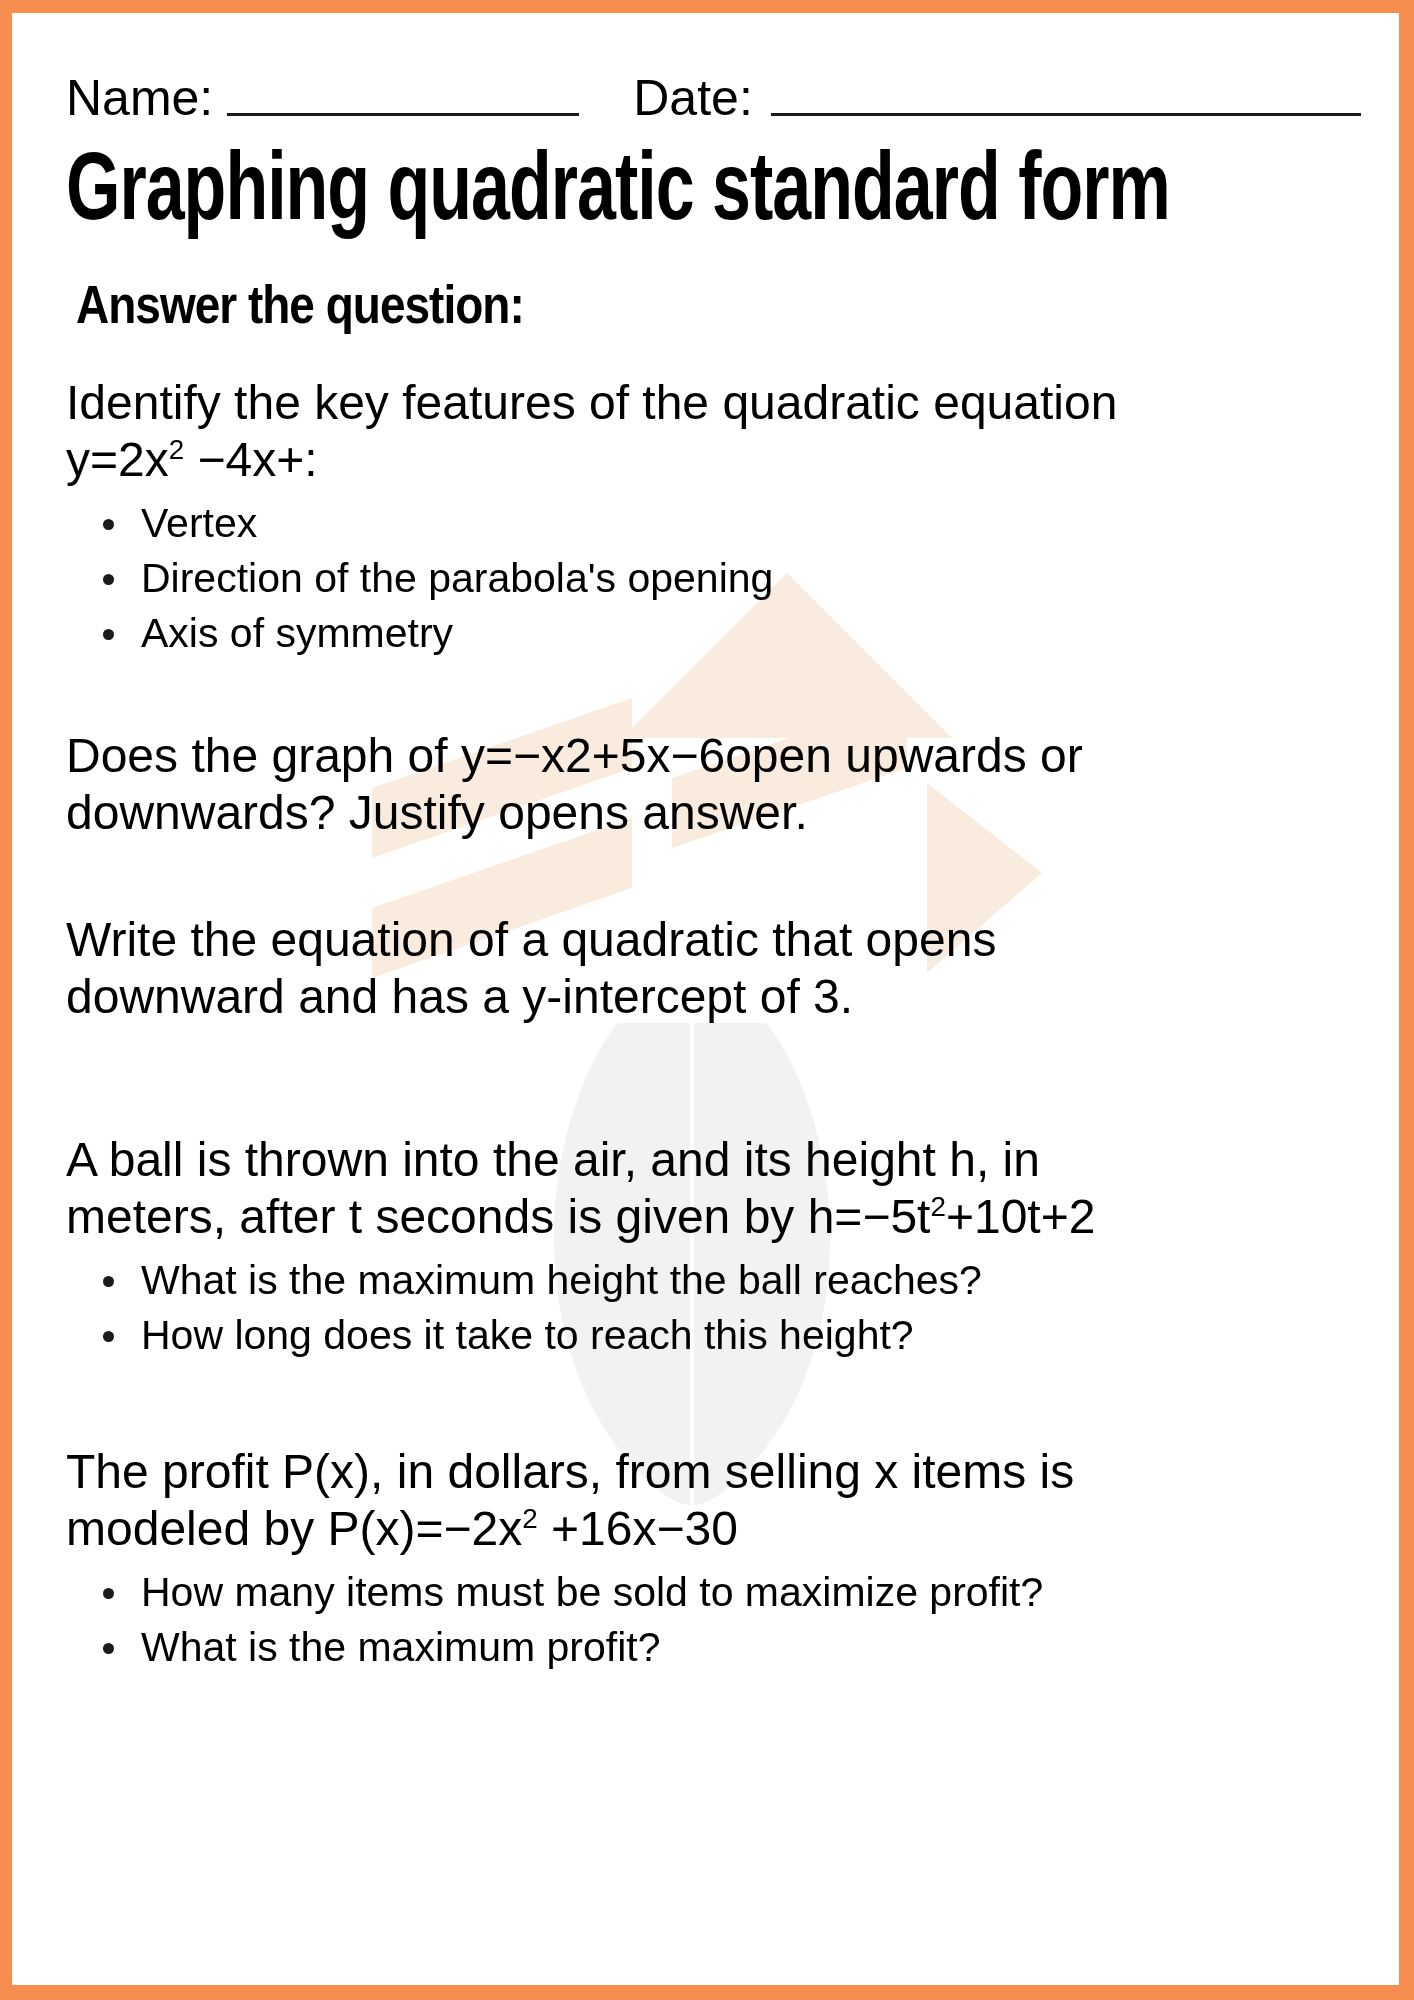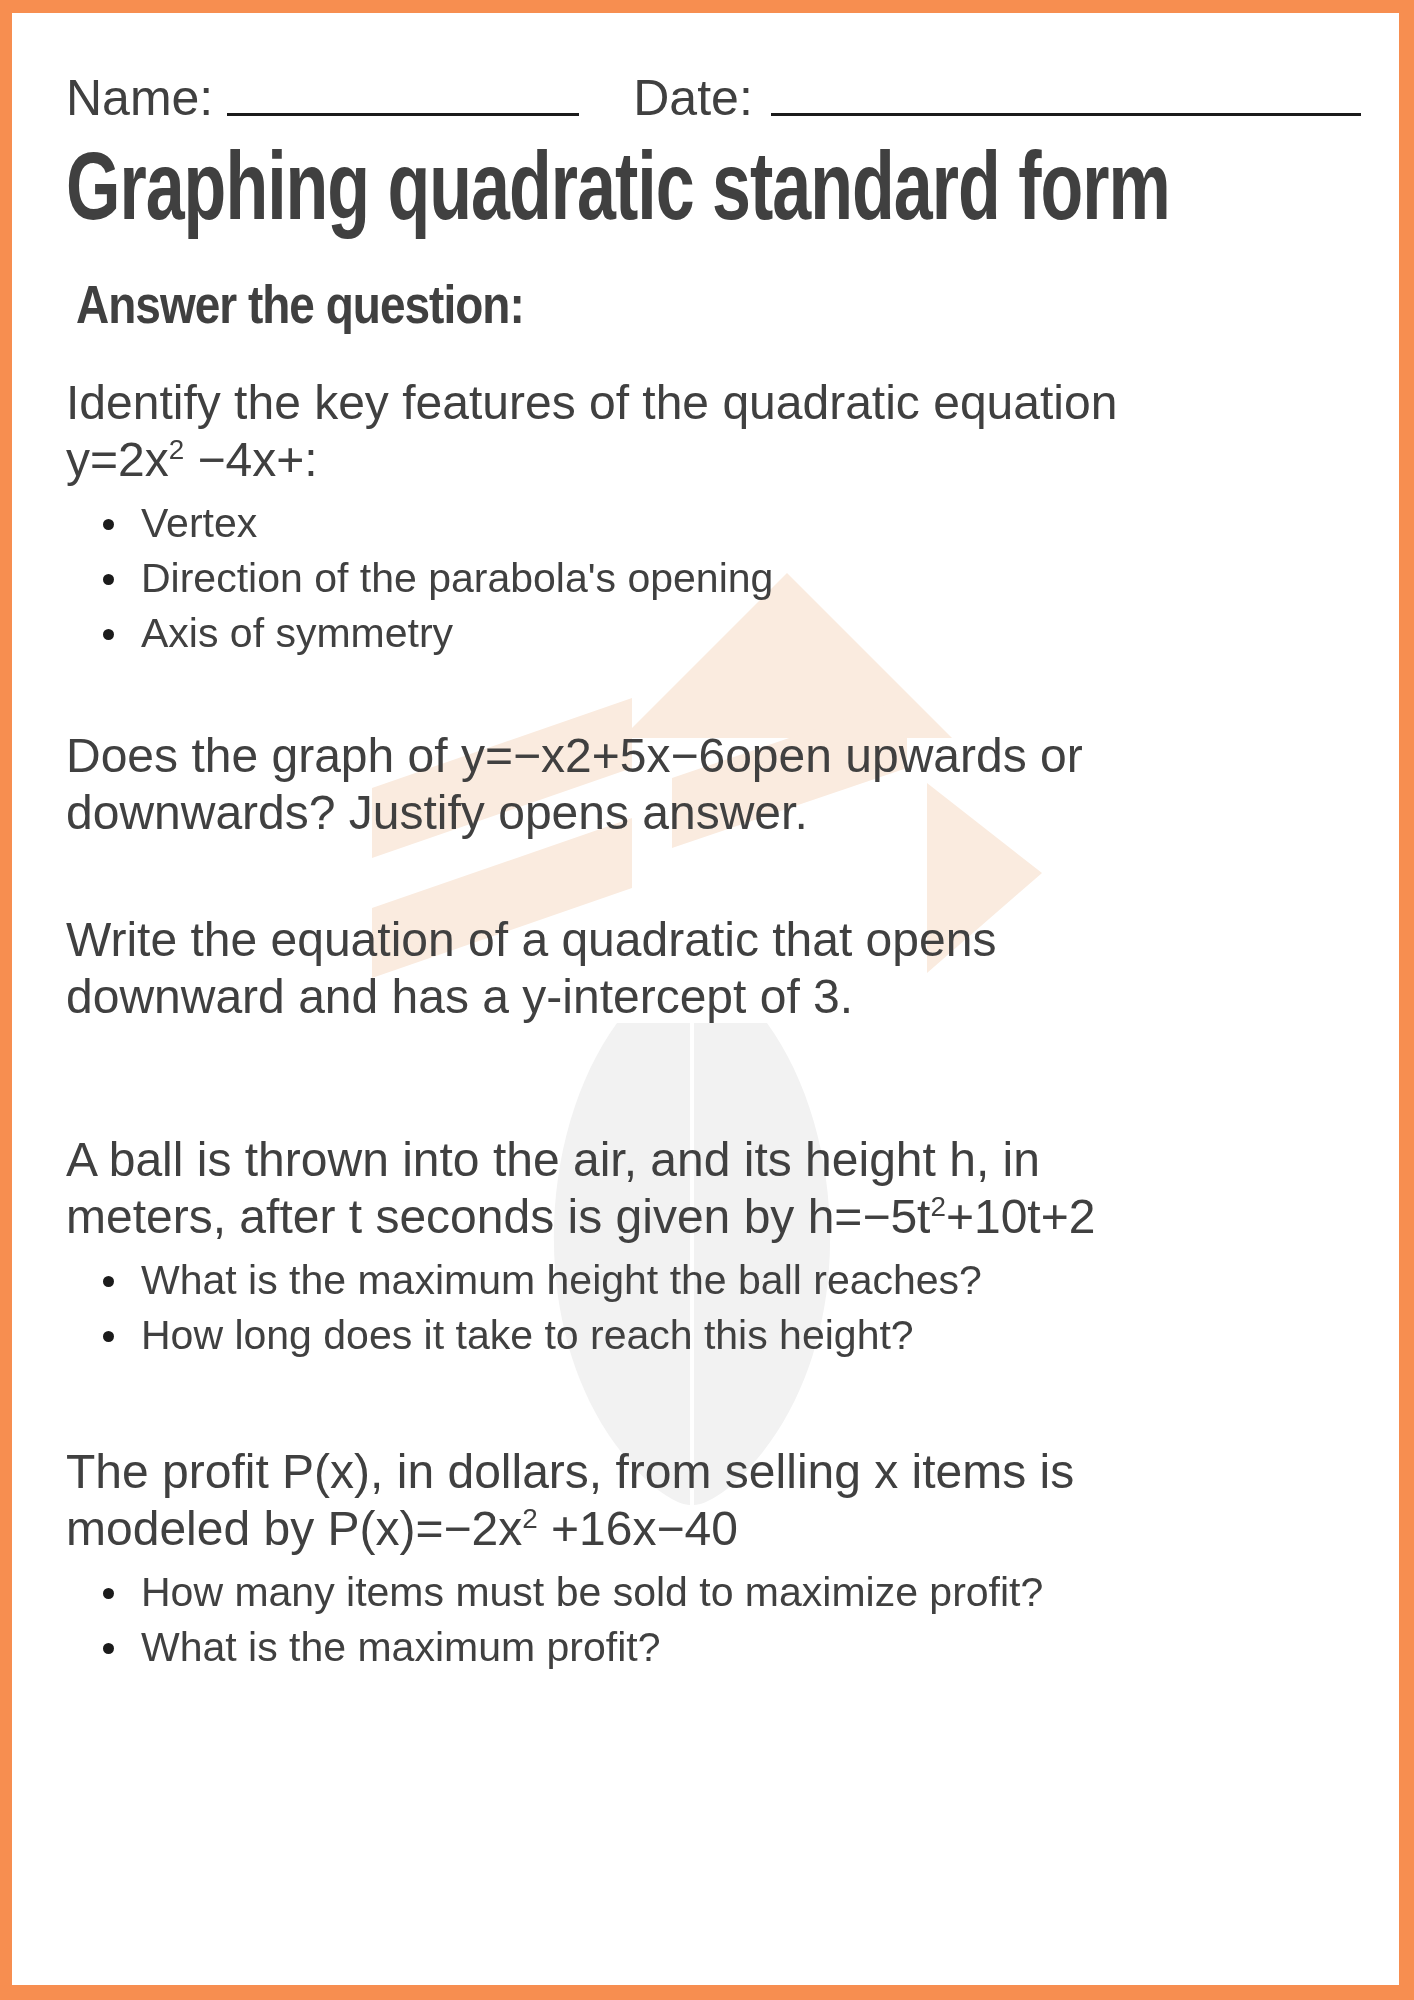--- a/index.html
+++ b/index.html
@@ -1,20 +1,20 @@
 <!DOCTYPE html>
 <html><head>
 <meta charset="utf-8">
 <style>
   html,body { margin:0; padding:0; background:#e8e8e8; }
   .sheet {
     width:1414px; height:2000px; box-sizing:border-box; position:relative;
     background:#ffffff; overflow:hidden;
     border:solid #F78E50; border-width:13px 15px 15px 12px;
-    font-family:"Liberation Sans", sans-serif; color:#404040;
+    font-family:"Liberation Sans", sans-serif; color:#000000;
   }
   .watermark { position:absolute; left:330px; top:560px; width:720px; height:1000px; z-index:0; }
   .content { position:relative; z-index:1; padding:58px 38px 0 54px; }
 
   
   .header-row { display:flex; align-items:flex-end; font-size:50px; line-height:1.1; }
   .hd-label { white-space:nowrap; }
   .name-blank { width:352px; margin:0 0 10px 14px; border-bottom:3px solid #1b1b1b; }
   .date-label { margin-left:54px; }
   .date-blank { flex:1; margin:0 0 10px 18px; border-bottom:3px solid #1b1b1b; }
@@ -114,21 +114,21 @@
           </li>
         <li>
             <span class="dot"></span>
             <span>How long does it take to reach this height?</span>
           </li>
       </ul>
     </div>
 
     <div class="q q5">
       <p class="ln">The profit P(x), in dollars, from selling x items is</p>
-      <p class="ln"><span>modeled by P(x)=−2x</span><span class="sup">2</span><span> +16x−40</span></p>
+      <p class="ln"><span>modeled by P(x)=−2x</span><span class="sup">2</span><span> +16x−30</span></p>
       <ul class="bullets">
         <li>
             <span class="dot"></span>
             <span>How many items must be sold to maximize profit?</span>
           </li>
         <li>
             <span class="dot"></span>
             <span>What is the maximum profit?</span>
           </li>
       </ul>

